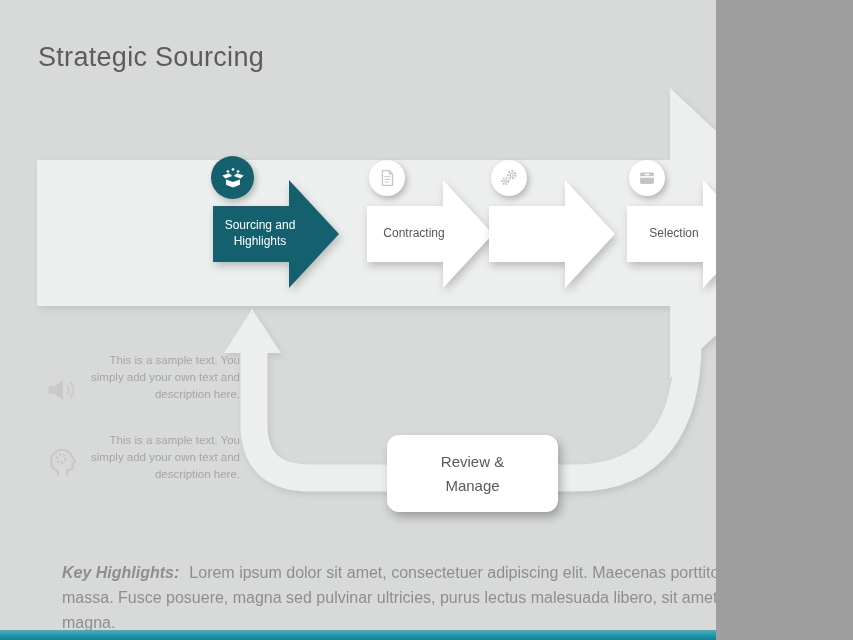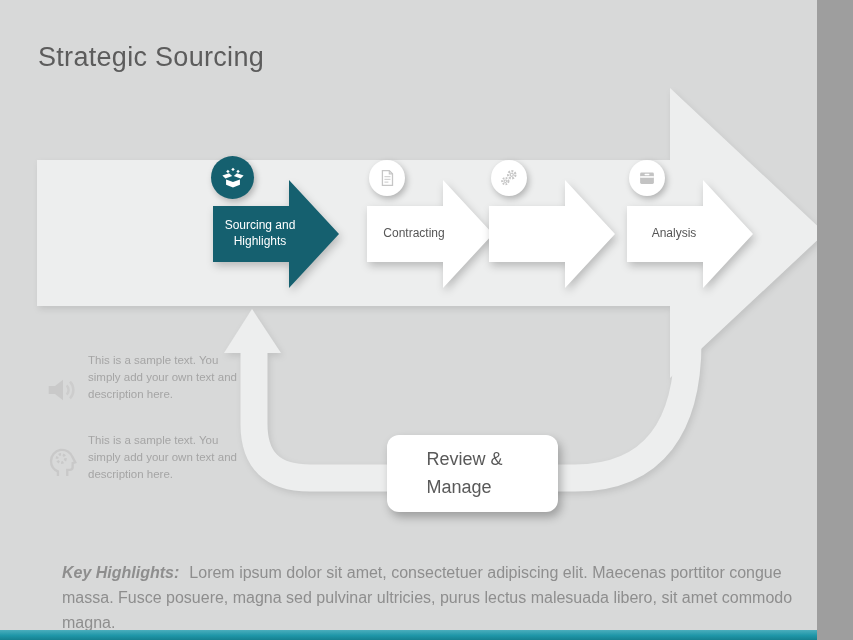--- a/index.html
+++ b/index.html
@@ -1,18 +1,18 @@
 <!DOCTYPE html>
 <html><head>
 <meta charset="utf-8">
 <style>
   html,body{margin:0;padding:0;}
   body{font-family:"Liberation Sans", sans-serif; background:#9e9e9e;}
   #slide{
-    position:relative; width:817px; height:640px; overflow:hidden;
+    position:relative; width:716px; height:640px; overflow:hidden;
     background:#d8d9d9;
   }
   .abs{position:absolute;}
   #title{
     left:38px; top:42px; font-size:27px; color:#5c5c5c; letter-spacing:.3px;
   }
   
   #flow-svg{left:0; top:0; filter:drop-shadow(2px 3px 3px rgba(0,0,0,.10));}
   
   .step{width:128px; height:112px; top:178px;}
@@ -26,30 +26,30 @@
   .step.active .label{color:#ffffff;}
   .badge{
     position:absolute; border-radius:50%; background:#ffffff;
     box-shadow:2px 3px 6px rgba(0,0,0,.25);
     display:flex; align-items:center; justify-content:center;
   }
   .badge.white{left:2px; top:-18px; width:36px; height:36px;}
   .badge.teal{left:-2px; top:-22px; width:43px; height:43px; background:#15606F;}
   
   .note-text{
-    width:152px; font-size:11.5px; line-height:17px; color:#a5a5a5;
+    width:152px; font-size:11.5px; line-height:17px; color:#a5a5a5;text-align:right;
   }
   
   #review-box{
     left:387px; top:435px; width:171px; height:77px; background:#ffffff;
     border-radius:12px; box-shadow:3px 5px 10px rgba(0,0,0,.28);
     display:flex; align-items:center; justify-content:center;
   }
   #review-box .txt{
-    width:92px; text-align:left; font-size:18px; line-height:1.55; color:#595959;
+    width:92px; text-align:center; font-size:15px; line-height:1.55; color:#595959;
   }
   
   #footer{
     left:62px; top:561px; width:748px; font-size:16px; line-height:1.55;
     color:#8e8e8e;
   }
   #footer .hd{font-weight:bold; font-style:italic; margin-right:10px;}
   #accent-bar{
     left:0; bottom:0; width:853px; height:10px;
     background:linear-gradient(#4aaebd, #1f96a8 55%, #15808f);
@@ -115,21 +115,21 @@
         <circle cx="8" cy="15.5" r="3.4" fill="none" stroke="#c6c6c6" stroke-width="2.2" stroke-dasharray="1.8 1.4"></circle>
         <circle cx="8" cy="15.5" r="1.4" fill="none" stroke="#c6c6c6" stroke-width="1.2"></circle>
       </svg>
     </div>
   </div>
 
   <div class="step abs" style="left:627px">
     <svg class="arrow" width="128" height="112" viewBox="0 0 128 112">
       <polygon points="0,28 76,28 76,2 126,56 76,110 76,84 0,84" fill="#ffffff"></polygon>
     </svg>
-    <div class="label">Analysis</div>
+    <div class="label">Selection</div>
     <div class="badge white">
       <svg width="22" height="22" viewBox="0 0 24 24">
         <rect x="4.5" y="6" width="15" height="12.5" rx="1.5" fill="#c3c3c3"></rect>
         <rect x="4.5" y="10" width="15" height="1.7" fill="#ffffff"></rect>
         <rect x="9.3" y="7.3" width="5.4" height="1.6" rx="0.8" fill="#ffffff"></rect>
       </svg>
     </div>
   </div>
 
   <div class="abs" style="left:42px; top:370px; width:40px; height:40px;">

